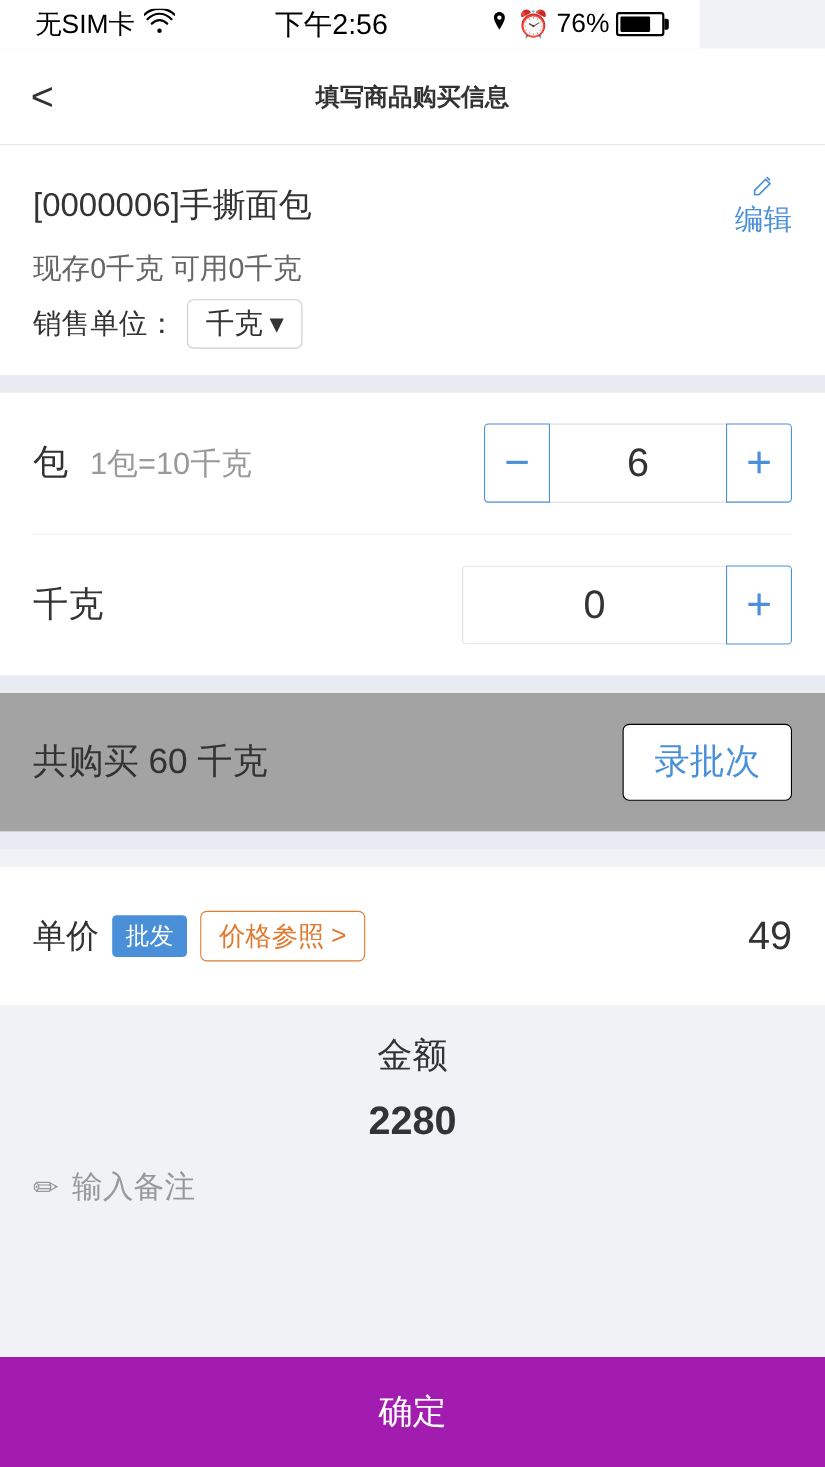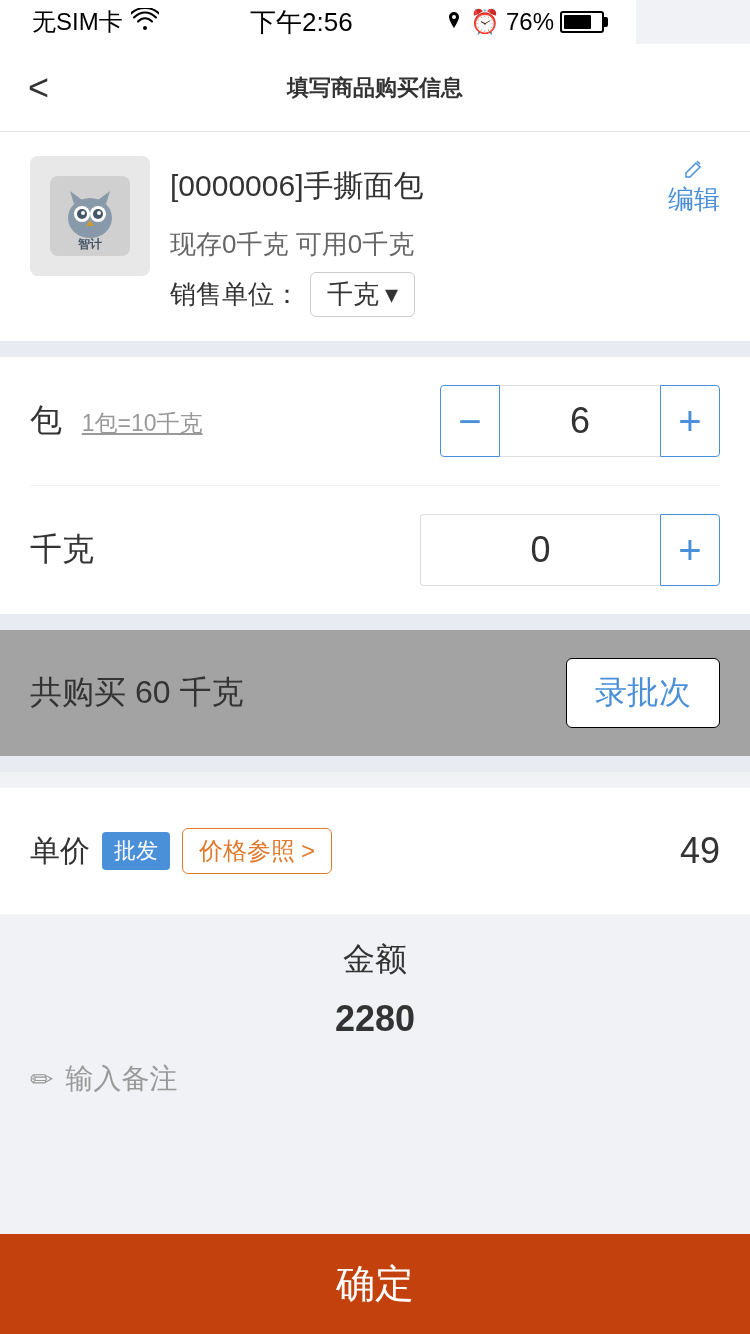--- a/index.html
+++ b/index.html
@@ -180,24 +180,23 @@
     }
     .input-row:last-child {
       border-bottom: none;
     }
     .input-label {
       font-size: 32px;
       color: #333;
       font-weight: 400;
     }
     .input-sublabel {
-      font-size: 23px;
+      font-size: 28px;
       color: #999;
       margin-left: 12px;
-      text-decoration: underline;
     }
     .quantity-control {
       display: flex;
       align-items: center;
       gap: 0;
     }
     .qty-btn {
       width: 60px;
       height: 72px;
       border: 1px solid #4a90d9;
@@ -343,25 +342,25 @@
       padding-bottom: 120px;
     }
 
     
     .bottom-btn {
       position: fixed;
       bottom: 0;
       left: 0;
       width: 750px;
       height: 100px;
-      background: #c2410c;
+      background: #a21caf;
       display: flex;
       align-items: center;
       justify-content: center;
-      font-size: 39px;
+      font-size: 31px;
       color: #fff;
       font-weight: 500;
       cursor: pointer;
       z-index: 100;
     }
 
     
     .wifi-icon { font-size: 22px; }
   </style>
 </head>
@@ -393,41 +392,20 @@
     </span>
   </div>
 </div>
 
 <div class="nav-bar">
   <span class="nav-back">&lt;</span>
   <span class="nav-title">填写商品购买信息</span>
 </div>
 
 <div class="product-section">
-  <div class="product-image">
-    <svg width="80" height="80" viewBox="0 0 80 80">
-      <rect width="80" height="80" fill="#d0d0d0" rx="8"></rect>
-
-      <ellipse cx="40" cy="42" rx="22" ry="20" fill="#8899aa"></ellipse>
-
-      <circle cx="32" cy="38" r="8" fill="#fff"></circle>
-      <circle cx="48" cy="38" r="8" fill="#fff"></circle>
-      <circle cx="32" cy="38" r="5" fill="#445566"></circle>
-      <circle cx="48" cy="38" r="5" fill="#445566"></circle>
-      <circle cx="33" cy="37" r="2" fill="#fff"></circle>
-      <circle cx="49" cy="37" r="2" fill="#fff"></circle>
-
-      <polygon points="40,44 36,50 44,50" fill="#cc9933"></polygon>
-
-      <polygon points="24,28 20,15 32,24" fill="#8899aa"></polygon>
-      <polygon points="56,28 60,15 48,24" fill="#8899aa"></polygon>
-
-      <text x="40" y="72" text-anchor="middle" font-size="12" fill="#445566" font-weight="bold">智计</text>
-    </svg>
-  </div>
   <div class="product-info">
     <div class="product-name-row">
       <span class="product-name">[0000006]手撕面包</span>
       <span class="edit-btn">
         <svg width="22" height="22" viewBox="0 0 22 22" fill="none">
           <path d="M3 17l10-10 4 4-10 10H3v-4z" stroke="#4a90d9" stroke-width="1.5" fill="none"></path>
           <path d="M14 5l3 3" stroke="#4a90d9" stroke-width="1.5"></path>
         </svg>
         <span>编辑</span>
       </span>

